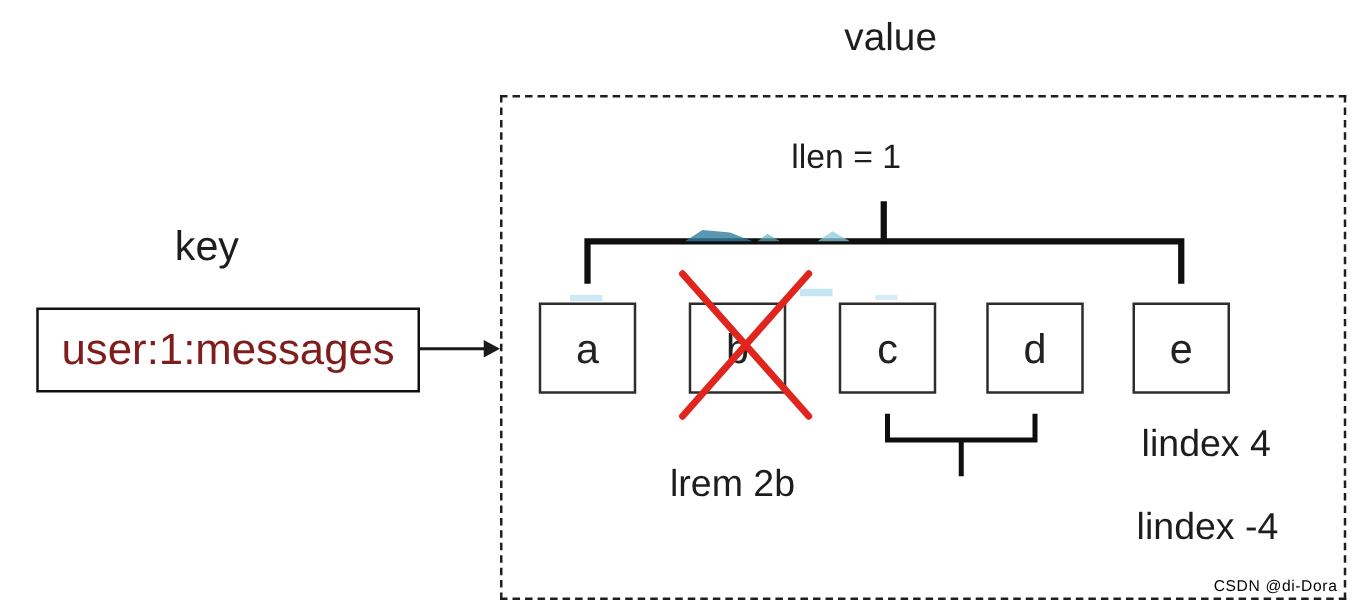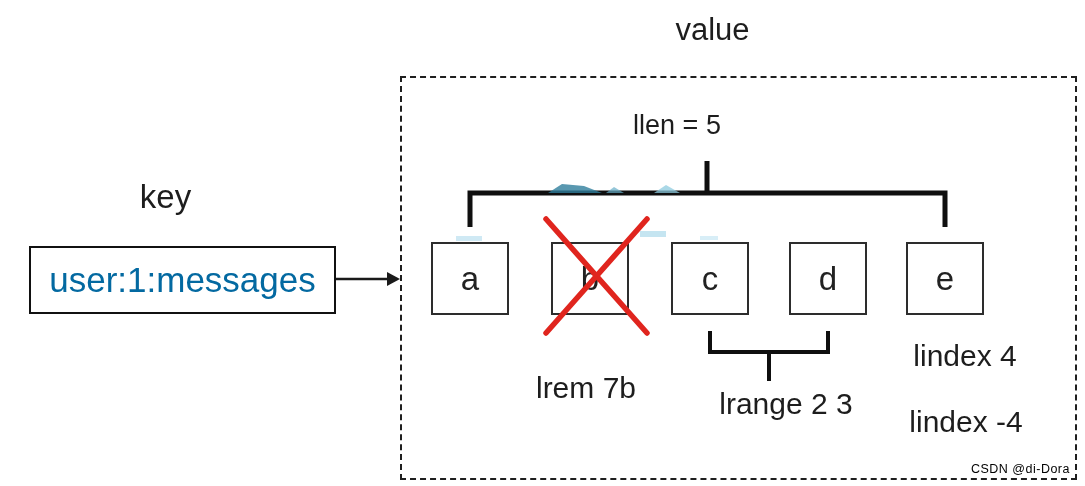--- a/index.html
+++ b/index.html
@@ -22,21 +22,21 @@
   #value-label{left:640px;top:12px;width:145px;font-size:31px;}
   #key-label{left:118px;top:178px;width:95px;font-size:33px;}
   #llen-label{left:597px;top:110px;width:160px;font-size:27px;}
 
   #key-box{
     left:29px;top:246px;width:307px;height:68px;
     border:2px solid #111111;box-sizing:border-box;
     display:flex;align-items:center;justify-content:center;
     background:#ffffff;
   }
-  #key-box .key-text{font-size:35px;color:#0369a1;white-space:nowrap;}
+  #key-box .key-text{font-size:35px;color:#7f1d1d;white-space:nowrap;}
 
   .cell{
     top:242px;width:78px;height:73px;
     border:2px solid #2d2d2d;box-sizing:border-box;
     display:flex;align-items:center;justify-content:center;
     background:#ffffff;
   }
   .cell span{font-size:33px;color:#222222;}
   #cell-0{left:431px;}
   #cell-1{left:551px;}
@@ -59,21 +59,21 @@
 </style>
 </head>
 <body>
 
 <div id="stage">
 
   <div class="abs" id="value-box"></div>
 
   <div class="abs label" id="key-label">key</div>
   <div class="abs label" id="value-label">value</div>
-  <div class="abs label" id="llen-label">llen = 5</div>
+  <div class="abs label" id="llen-label">llen = 1</div>
 
   <div class="abs" id="key-box">
     <span class="key-text">user:1:messages</span>
   </div>
 
   <div class="abs cell" id="cell-0">
     <span>a</span>
   </div>
   <div class="abs cell" id="cell-1">
     <span>b</span>
@@ -81,22 +81,21 @@
   <div class="abs cell" id="cell-2">
     <span>c</span>
   </div>
   <div class="abs cell" id="cell-3">
     <span>d</span>
   </div>
   <div class="abs cell" id="cell-4">
     <span>e</span>
   </div>
 
-  <div class="abs label" id="lrem-label">lrem 7b</div>
-  <div class="abs label" id="lrange-label">lrange 2 3</div>
+  <div class="abs label" id="lrem-label">lrem 2b</div>
   <div class="abs label" id="lindex4-label">lindex 4</div>
   <div class="abs label" id="lindexm1-label">lindex -4</div>
 
   <div class="abs" id="watermark">CSDN @di-Dora</div>
 
   <svg class="abs" id="line-overlay" viewBox="0 0 1085 486">
 
     <g>
       <path d="M470 227 V193 H945 V227" fill="none" stroke="#0f0f0f" stroke-width="5"></path>
       <path d="M707 193 V161" fill="none" stroke="#0f0f0f" stroke-width="5"></path>

